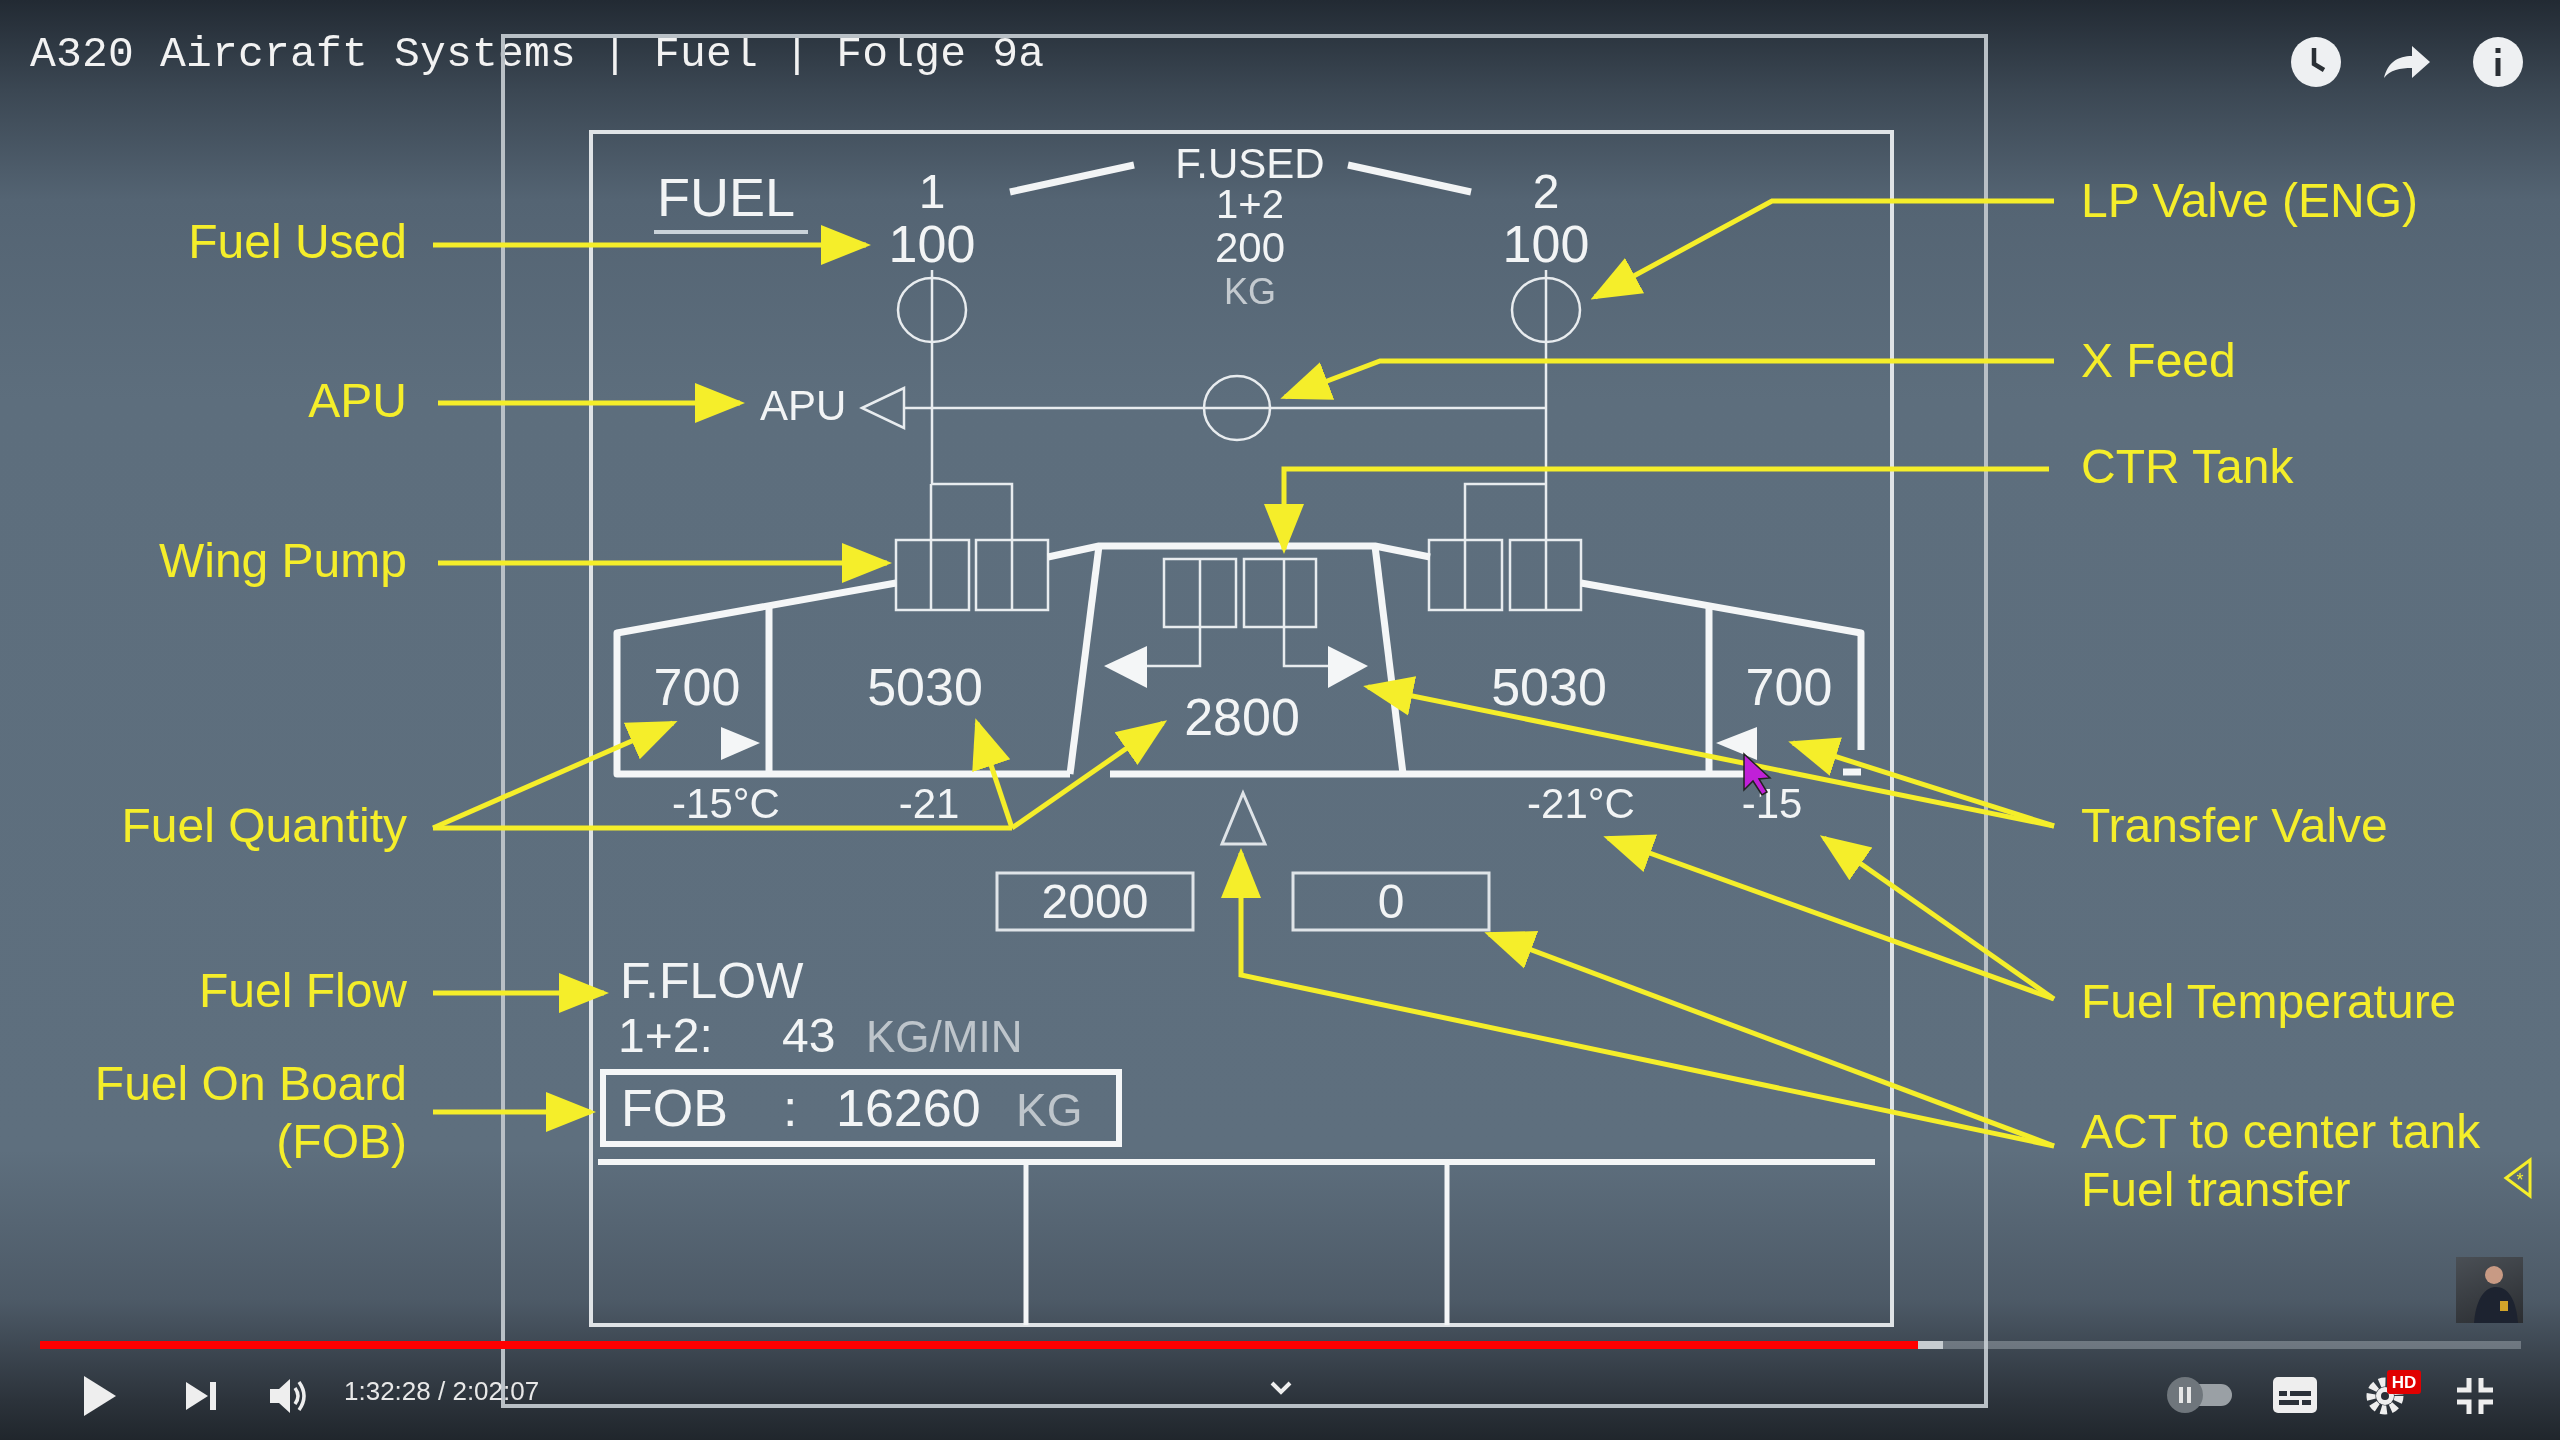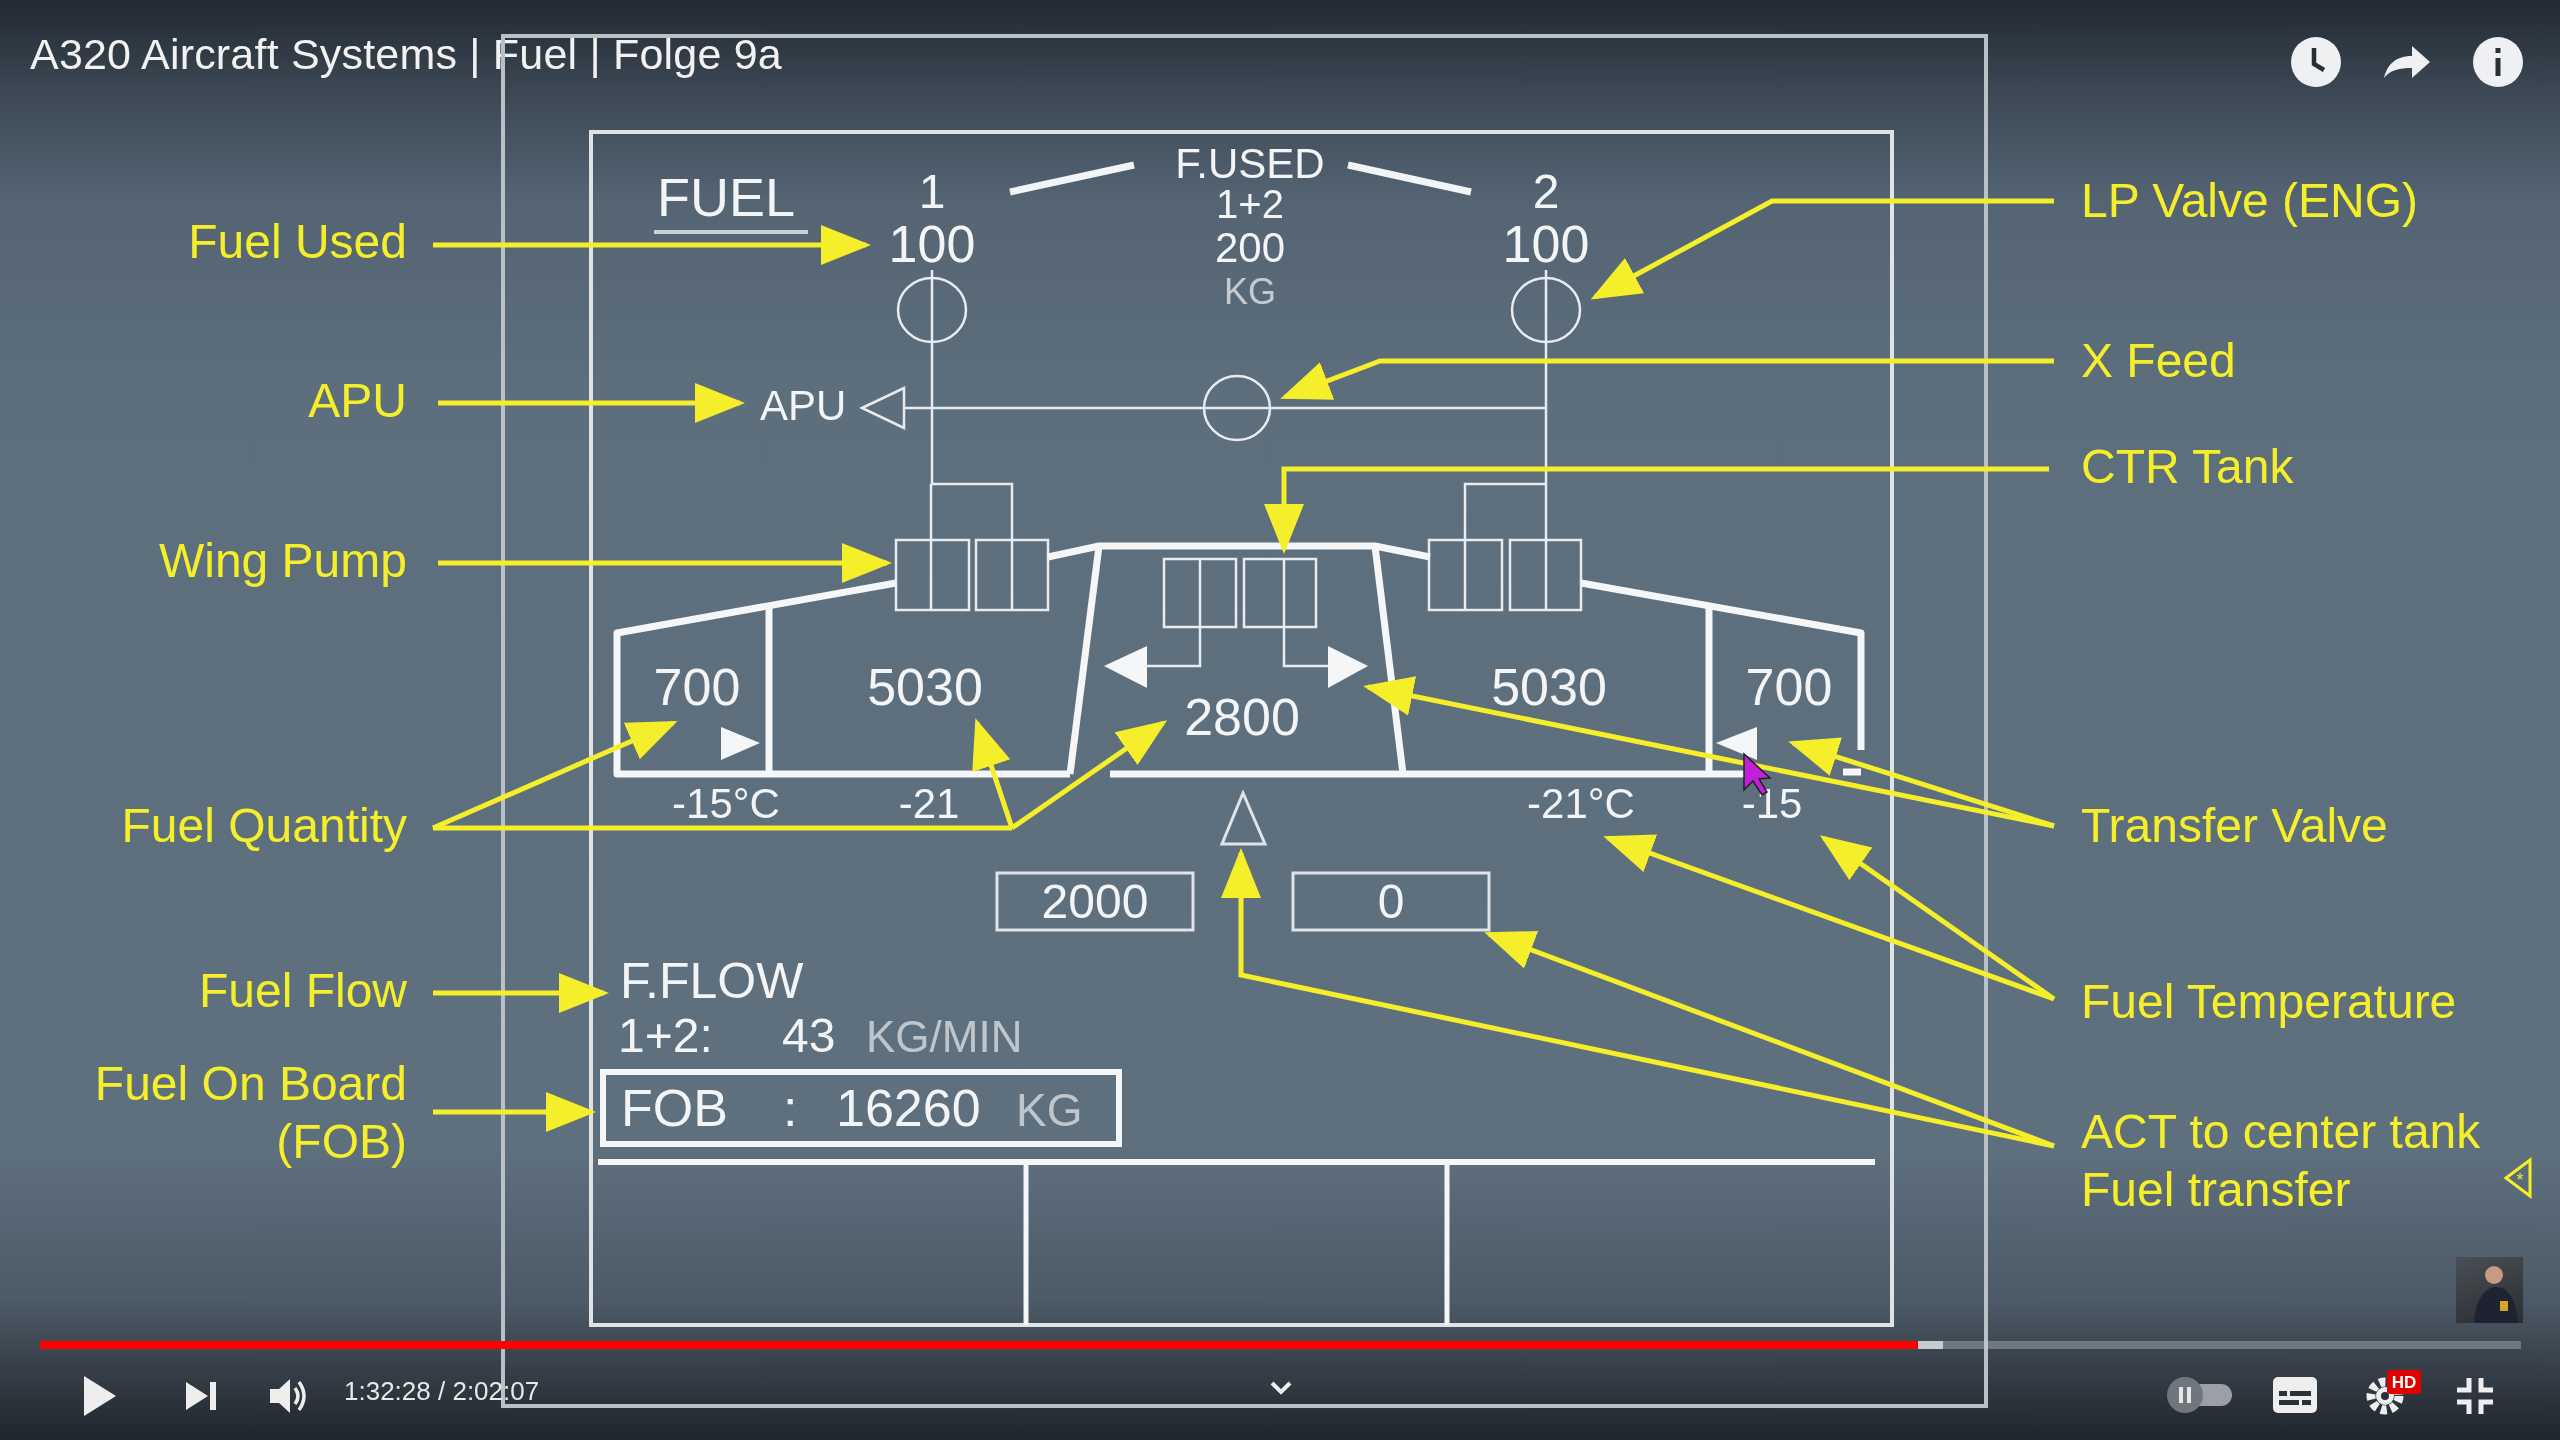--- a/index.html
+++ b/index.html
@@ -4,21 +4,21 @@
 <style>
   html, body { margin:0; padding:0; }
   body {
     width:2560px; height:1440px; overflow:hidden; position:relative;
     background: linear-gradient(to bottom, #222a33 0px, #3b4753 90px, #546473 200px, #5d6e7d 400px, #5e6f7e 1150px, #4d5a67 1300px, #2c333b 1400px, #20262c 1440px);
     font-family: "Liberation Sans", sans-serif;
   }
   .abs { position:absolute; }
   #title {
     left:30px; top:30px; font-size:43px; color:#f2f2f2; white-space:nowrap;
-    font-family: Liberation Sans, sans-serif; letter-spacing:0.2px;
+    font-family: Liberation Mono, monospace; letter-spacing:0.2px;
   }
   .top-icon { position:absolute; top:34px; width:56px; height:56px; cursor:pointer; }
   svg#diagram { position:absolute; left:0; top:0; }
   .ecam { fill:#f2f4f5; font-family:"Liberation Sans", sans-serif; }
   .note { fill:#f5ee2a; font-family:"Liberation Sans", sans-serif; }
   .ctrl { position:absolute; cursor:pointer;text-align:center; }
   #time { position:absolute; left:344px; top:1376px; font-size:26px; color:#e8e8e8; white-space:nowrap; }
   #progress-track { position:absolute; left:40px; top:1341px; width:2481px; height:8px; background:rgba(200,210,215,0.35); cursor:pointer; }
   #progress-buffer { position:absolute; left:0; top:0; height:8px; background:rgba(220,225,228,0.8); }
   #progress-played { position:absolute; left:0; top:0; height:8px; background:#ff0000; }

